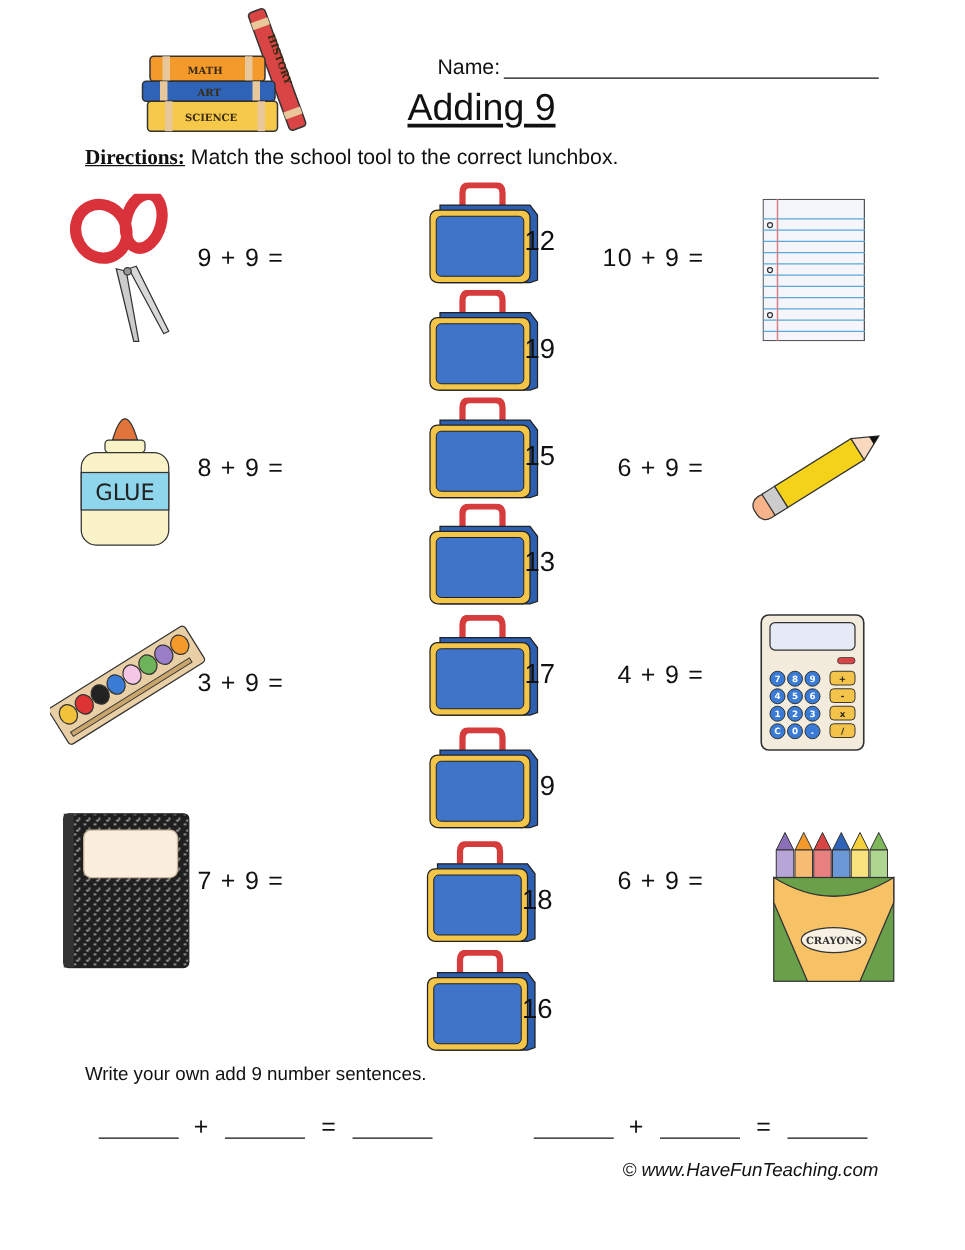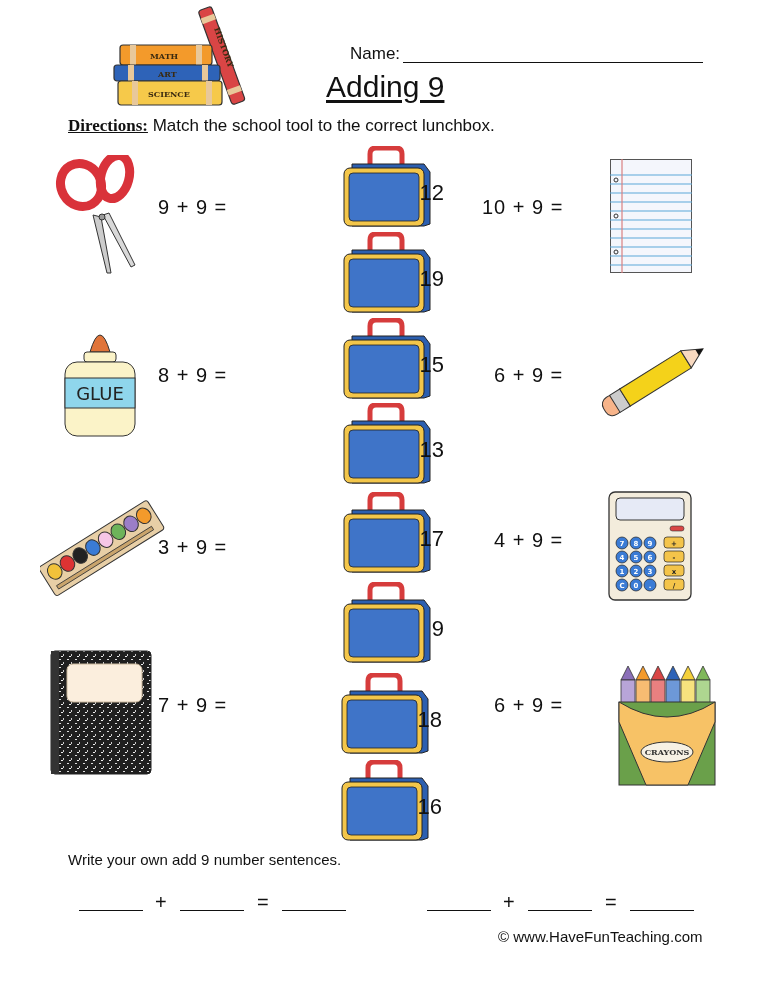--- a/index.html
+++ b/index.html
@@ -9,21 +9,21 @@
   .name-line { left:403px; top:62px; width:300px; border-bottom:1.5px solid #111; height:0; }
   .title { left:326px; top:70px; font-size:30px; text-decoration:underline; text-underline-offset:3px;text-align:center; }
   .directions { left:68px; top:116px; font-size:17px; }
   .directions b { text-decoration:underline; font-weight:bold;font-family:Liberation Serif, serif; }
   .eq { font-size:20px; letter-spacing:1px; white-space:nowrap; }
   .lunchbox { width:92px; height:82px; }
   .lb-num { position:absolute; left:12px; width:92px; top:34px; text-align:right; font-size:22px; color:#111; }
   .prompt { left:68px; top:851px; font-size:15px; }
   .blank { border-bottom:1.5px solid #111; width:64px; height:0; }
   .op { font-size:20px; }
-  .footer { left:498px; top:928px; font-size:15px; }
+  .footer { left:498px; top:928px; font-size:15px;font-style:italic; }
   .books-label { font-family:"DejaVu Serif", serif; font-size:8px; font-weight:bold; fill:#3a2a10; }
 </style>
 </head>
 <body>
 
 <svg class="abs" style="left:110px;top:5px" width="140" height="105" viewBox="0 0 140 105">
 
   <g transform="translate(88,6) rotate(-20)">
     <rect x="0" y="0" width="14" height="100" rx="3" fill="#d94545" stroke="#333" stroke-width="1.2"></rect>
     <rect x="0" y="8" width="14" height="6" fill="#e8c89a"></rect>

